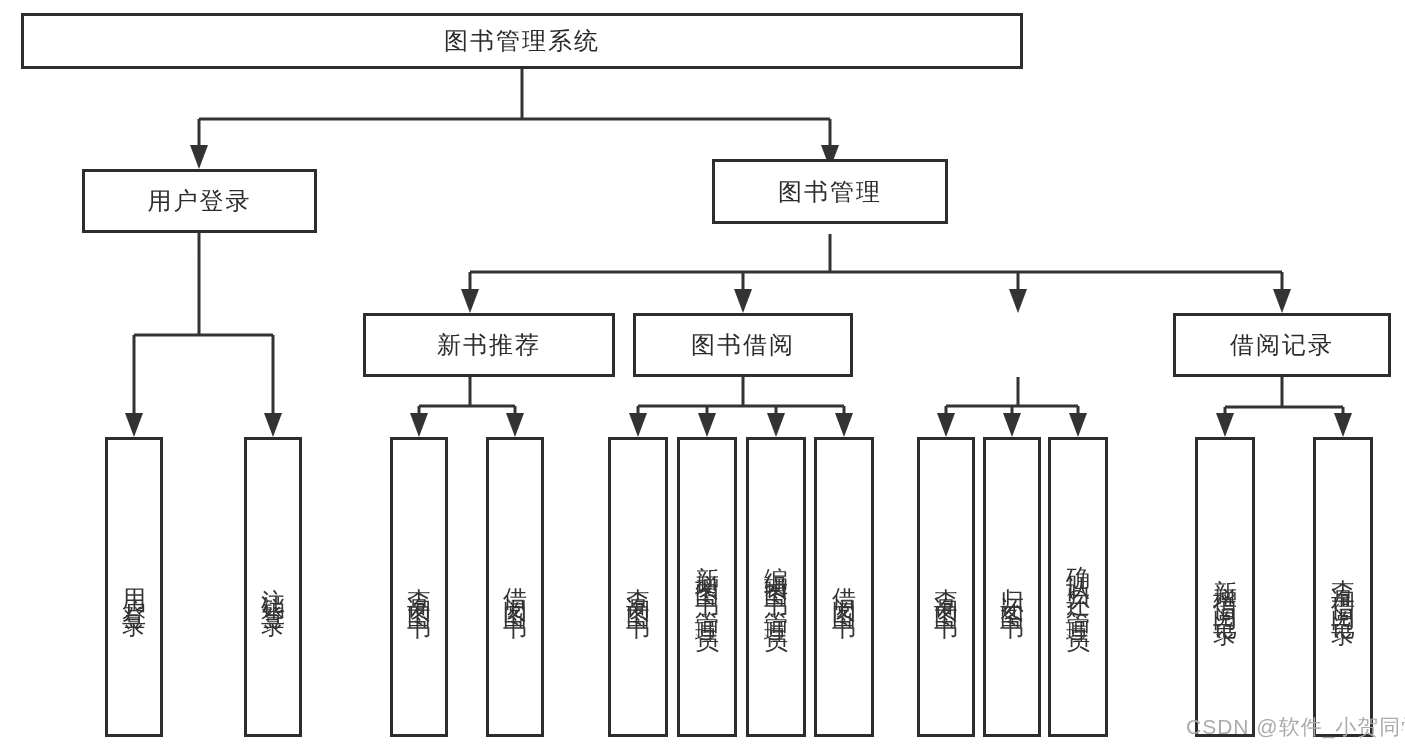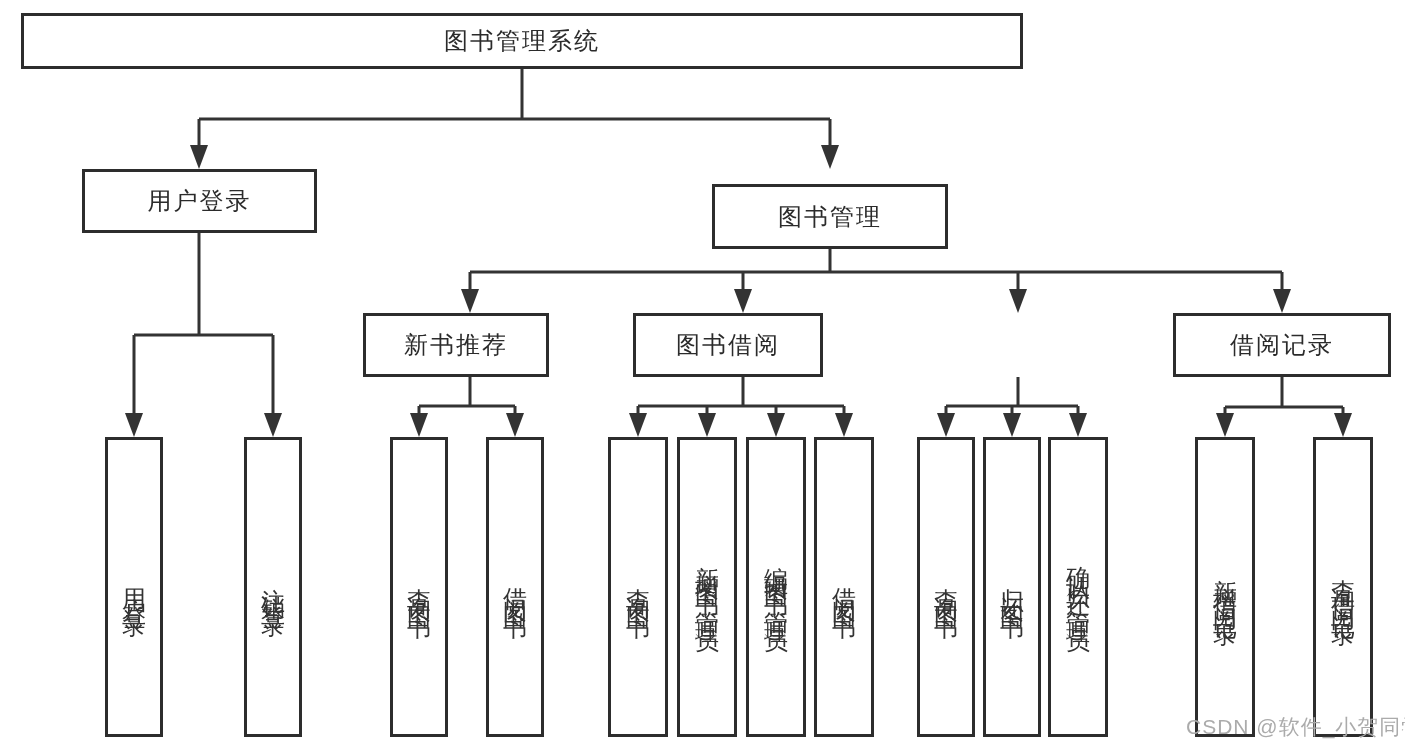--- a/index.html
+++ b/index.html
@@ -28,25 +28,25 @@
     justify-content: center;
     color: #2b2b2b;
     font-size: 24px;
     letter-spacing: 2px;
     white-space: nowrap;
   }
   
   .root-box   { left: 21px;  top: 13px;  width: 1002px; height: 56px; }
   
   .l2-login   { left: 82px;  top: 169px; width: 235px;  height: 64px; }
-  .l2-mgmt    { left: 712px; top: 184px; width: 236px;  height: 65px; }
+  .l2-mgmt    { left: 712px; top: 159px; width: 236px;  height: 65px; }
   
   .l3 { top: 313px; height: 64px; }
-  .l3-new     { left: 363px;  width: 186px; }
-  .l3-borrow  { left: 633px;  width: 190px; font-family: Liberation Mono, monospace; }
+  .l3-new     { left: 363px;  width: 252px; }
+  .l3-borrow  { left: 633px;  width: 220px; font-family: Liberation Mono, monospace; }
   .l3-current { left: 909px;  width: 222px; }
   .l3-records { left: 1173px; width: 218px; }
   
   .leaf { top: 437px; height: 300px; width: 58px; }
   .leaf .vtext {
     writing-mode: vertical-rl;
     text-orientation: mixed;
     font-size: 24px;
     line-height: 1;
     letter-spacing: 9px;

